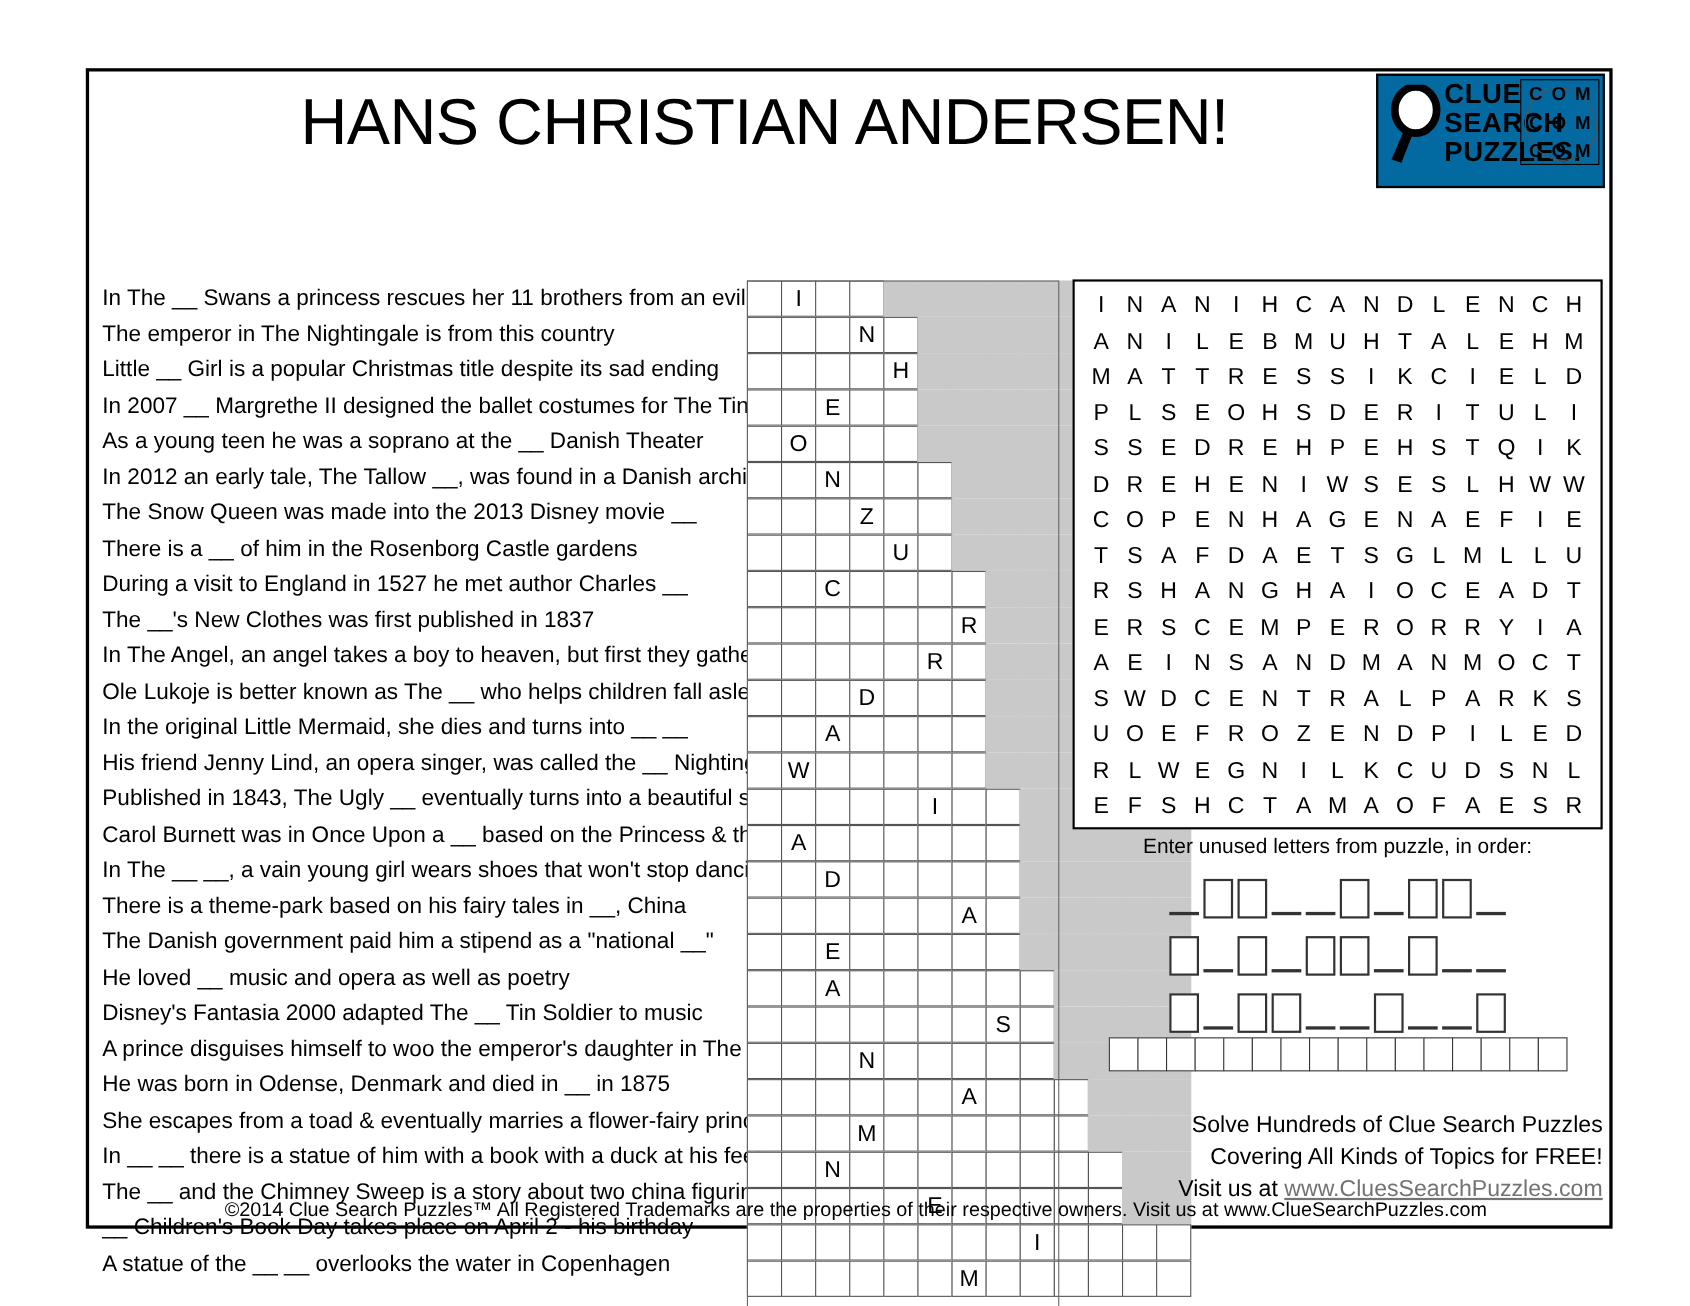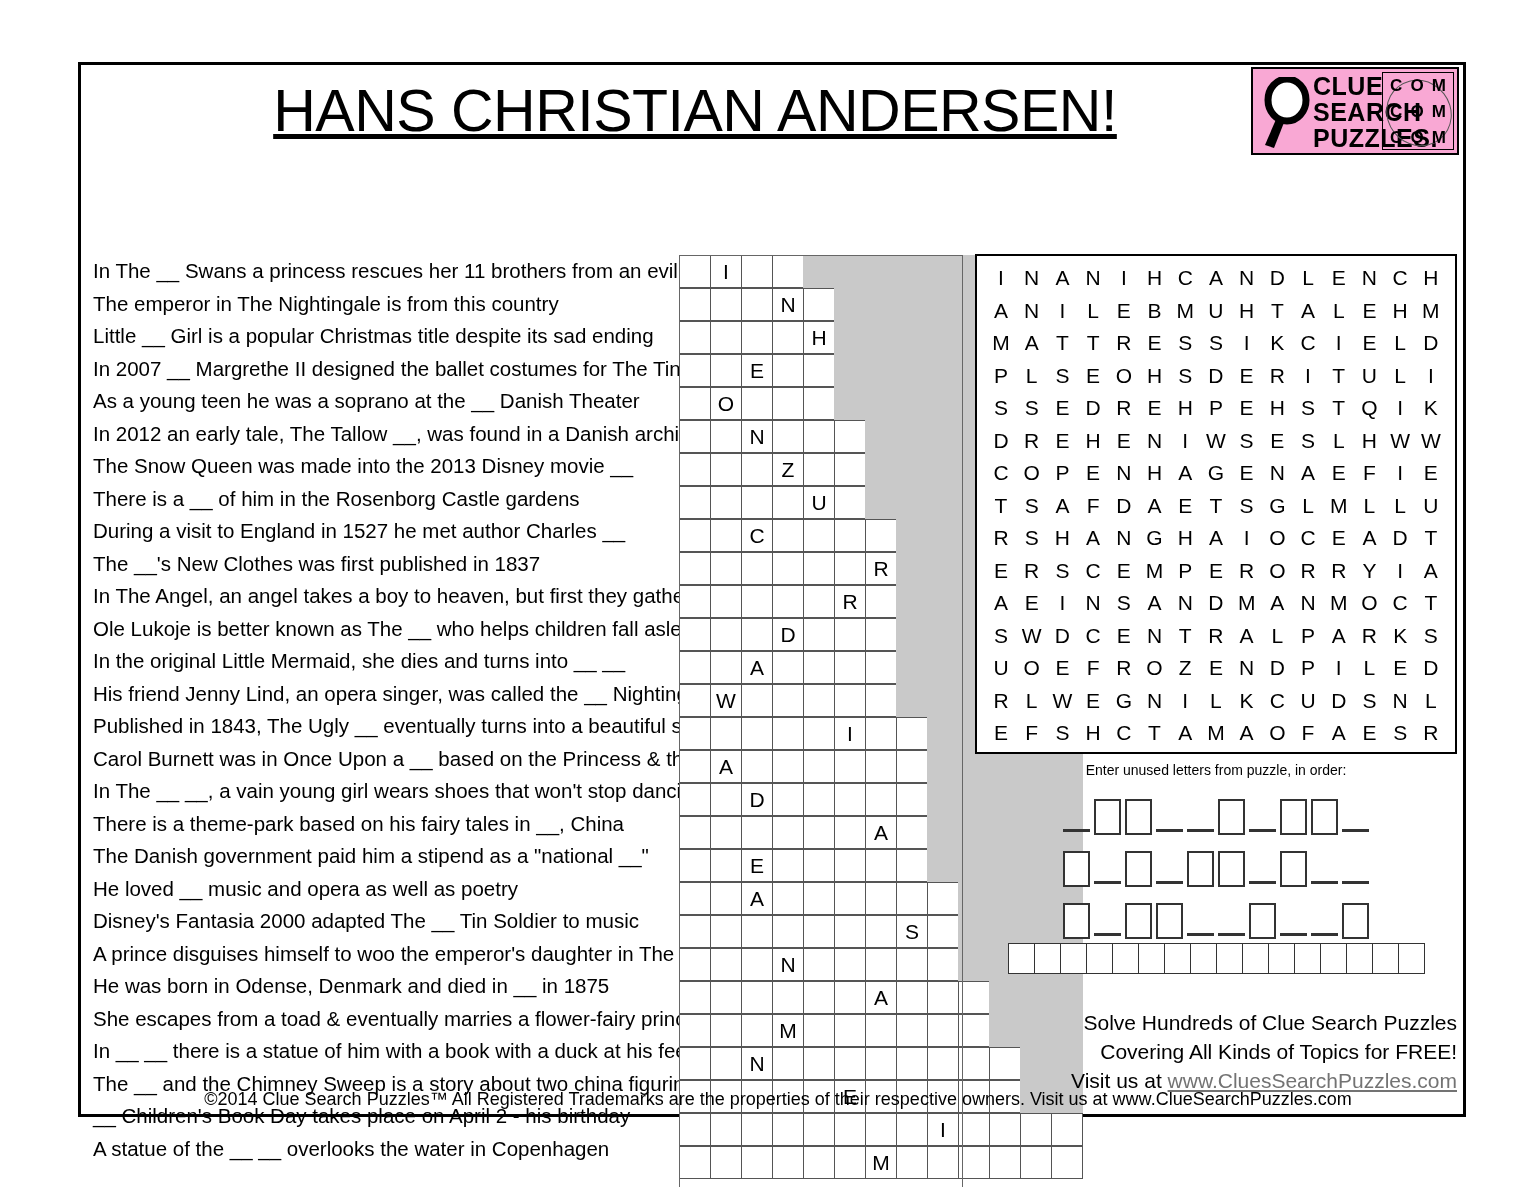--- a/index.html
+++ b/index.html
@@ -20,27 +20,26 @@
   }
 
   
   .header { position:relative; height:92px; }
   .title {
     position:absolute; left:24px; top:6px; width:1180px;
     text-align:center;
     font-size:59px; line-height:80px;
     letter-spacing:-0.5px;
     white-space:nowrap;
-    text-decoration:underline;
   }
   .logo {
     position:absolute; right:4px; top:2px;
-    width:208px; height:88px;
+    width:208px; height:104px;
     border:2px solid #000;
-    background:#f9a8d4;
+    background:#0369a1;
   }
   .lens { position:absolute; left:6px; top:8px; width:62px; height:72px; }
   .logo-words {
     position:absolute; left:60px; top:4px;
     font-weight:bold; font-size:25px; line-height:26px;
     letter-spacing:0.5px;
     text-align:left;
   }
   .logo-words div { white-space:nowrap; }
   .com-box {
@@ -117,21 +116,21 @@
     height:32.5px;
     line-height:32.5px;
     font-size:21px;
   }
   .wrow span { width:28px; text-align:center; }
 
   
   .answers { position:absolute; left:894px; top:600px; width:482px; }
   .ans-label {
     text-align:center;
-    font-size:14px;
+    font-size:19px;
     line-height:26px;
   }
   .blank-row {
     display:flex;
     justify-content:center;
     align-items:flex-end;
     height:52px;
     gap:4px;
   }
   .bx {

